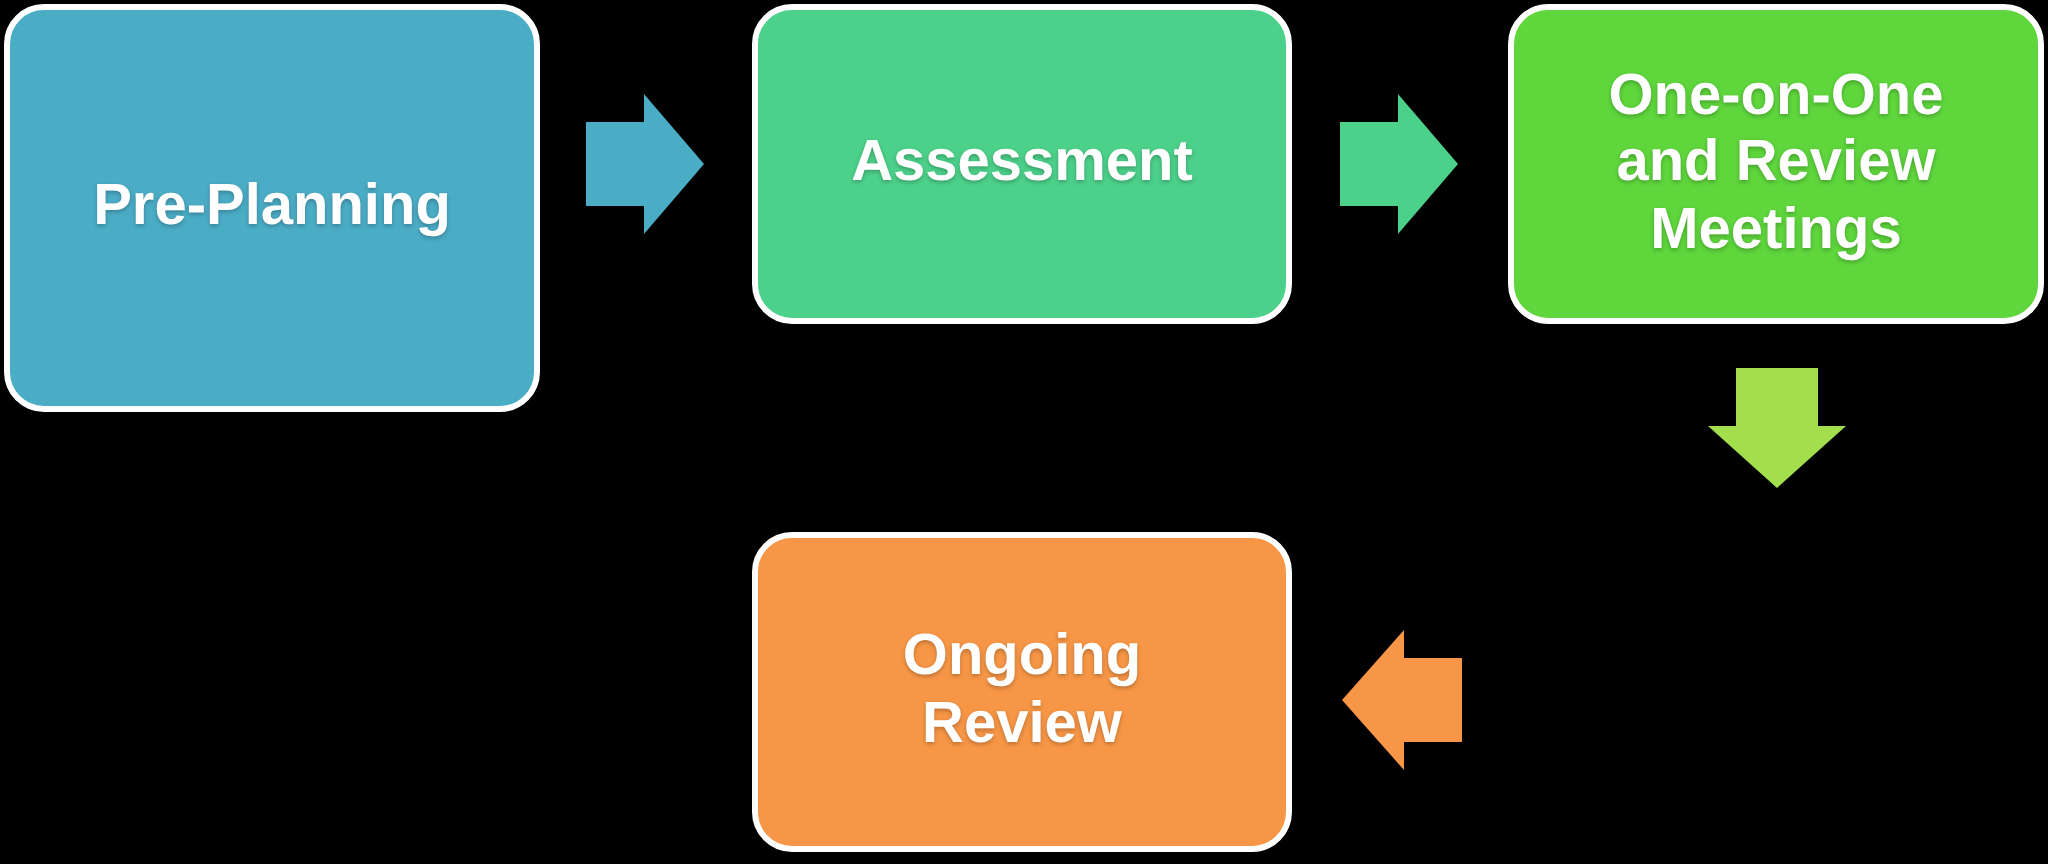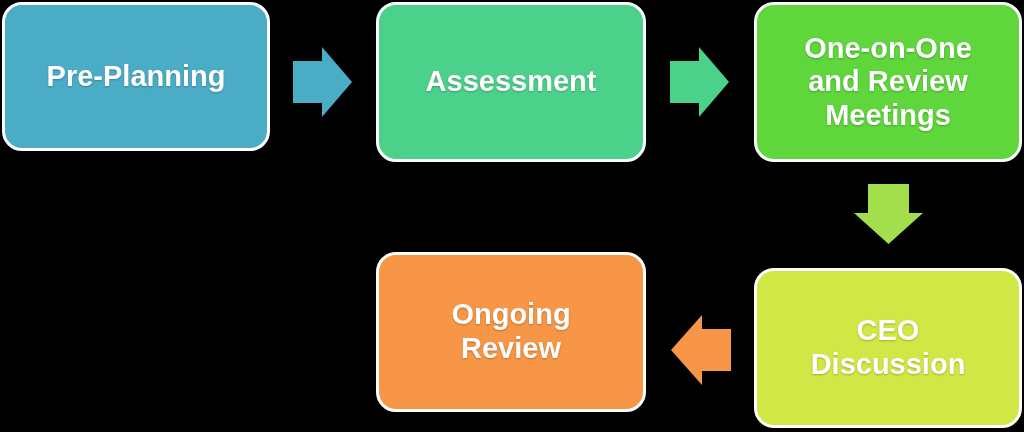--- a/index.html
+++ b/index.html
@@ -29,25 +29,25 @@
   .node .label {
     color: #ffffff;
     font-size: 29px;
     font-weight: 700;
     line-height: 1.16;
     text-shadow: 0 1px 2px rgba(0,0,0,0.25);
   }
   .label-line { display: block; white-space: nowrap; }
 
   
-  .n1 { left: 2px;   top: 2px;   width: 268px; height: 149px; }
+  .n1 { left: 2px;   top: 2px;   width: 268px; height: 204px; }
   .n2 { left: 376px; top: 2px;   width: 270px; height: 160px; }
   .n3 { left: 754px; top: 2px;   width: 268px; height: 160px; }
   
-  .n4 { left: 376px; top: 252px; width: 270px; height: 160px; }
+  .n4 { left: 376px; top: 266px; width: 270px; height: 160px; }
   .n5 { left: 754px; top: 268px; width: 268px; height: 160px; }
 
   .arrow {
     position: absolute;
     display: block;
   }
   .a1 { left: 293px; top: 47px;  width: 59px; height: 70px; }
   .a2 { left: 670px; top: 47px;  width: 59px; height: 70px; }
   .a3 { left: 854px; top: 184px; width: 69px; height: 60px; }
   .a4 { left: 671px; top: 315px; width: 60px; height: 70px; }
@@ -102,20 +102,14 @@
       <span class="label-line">Review</span>
     </div>
   </div>
 
   <div class="arrow a4">
     <svg viewBox="0 0 60 70" xmlns="http://www.w3.org/2000/svg">
       <polygon points="60,14 31,14 31,0 0,35 31,70 31,56 60,56" fill="#F79646"></polygon>
     </svg>
   </div>
 
-  <div class="node n5" style="background-color: rgb(208, 231, 69);">
-    <div class="label">
-      <span class="label-line">CEO</span>
-      <span class="label-line">Discussion</span>
-    </div>
-  </div>
 
 </div>
 
 </body></html>

